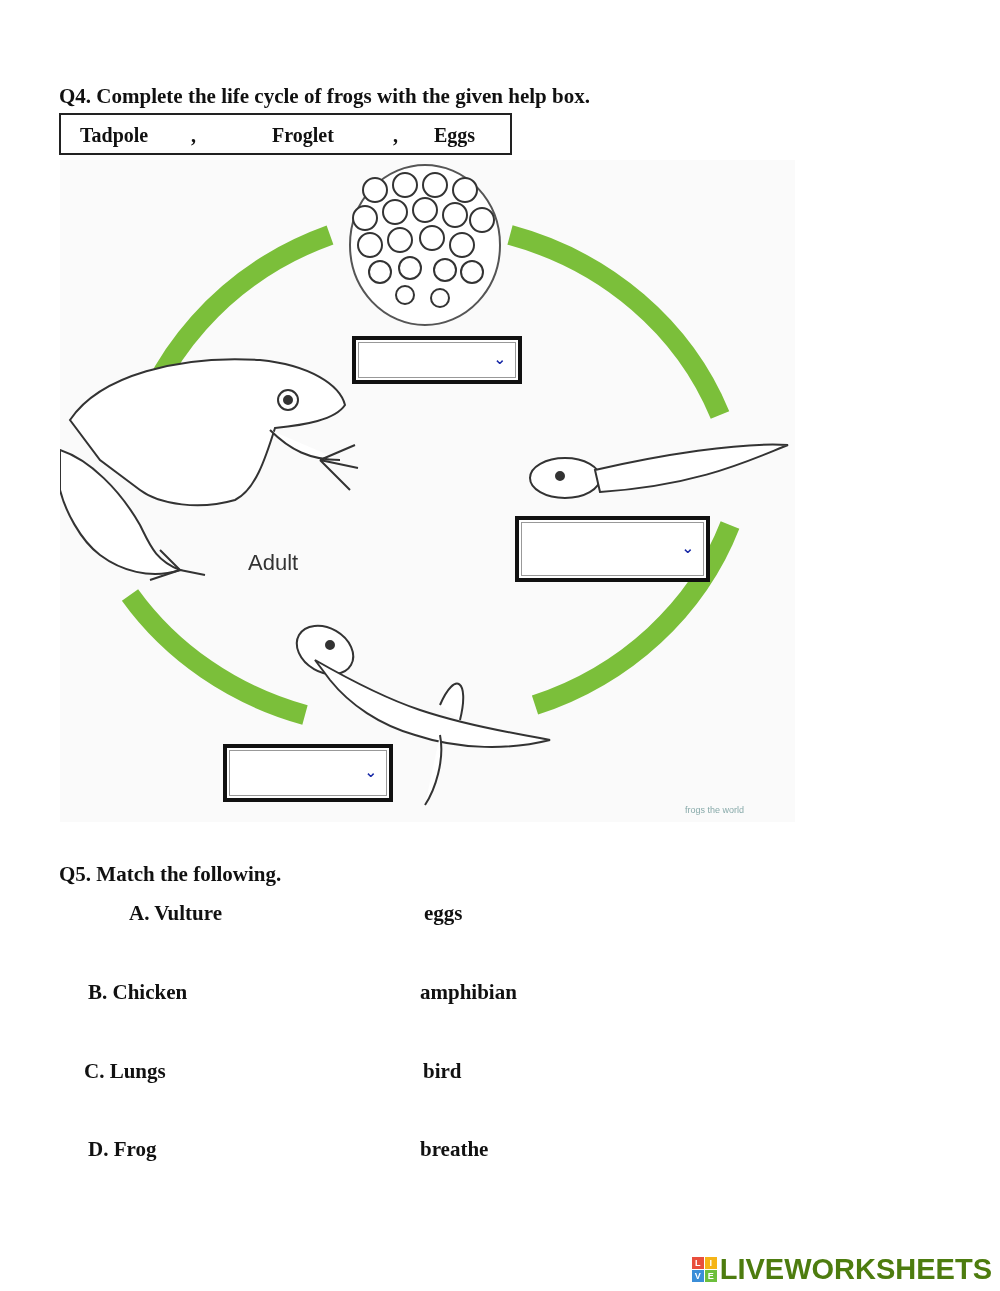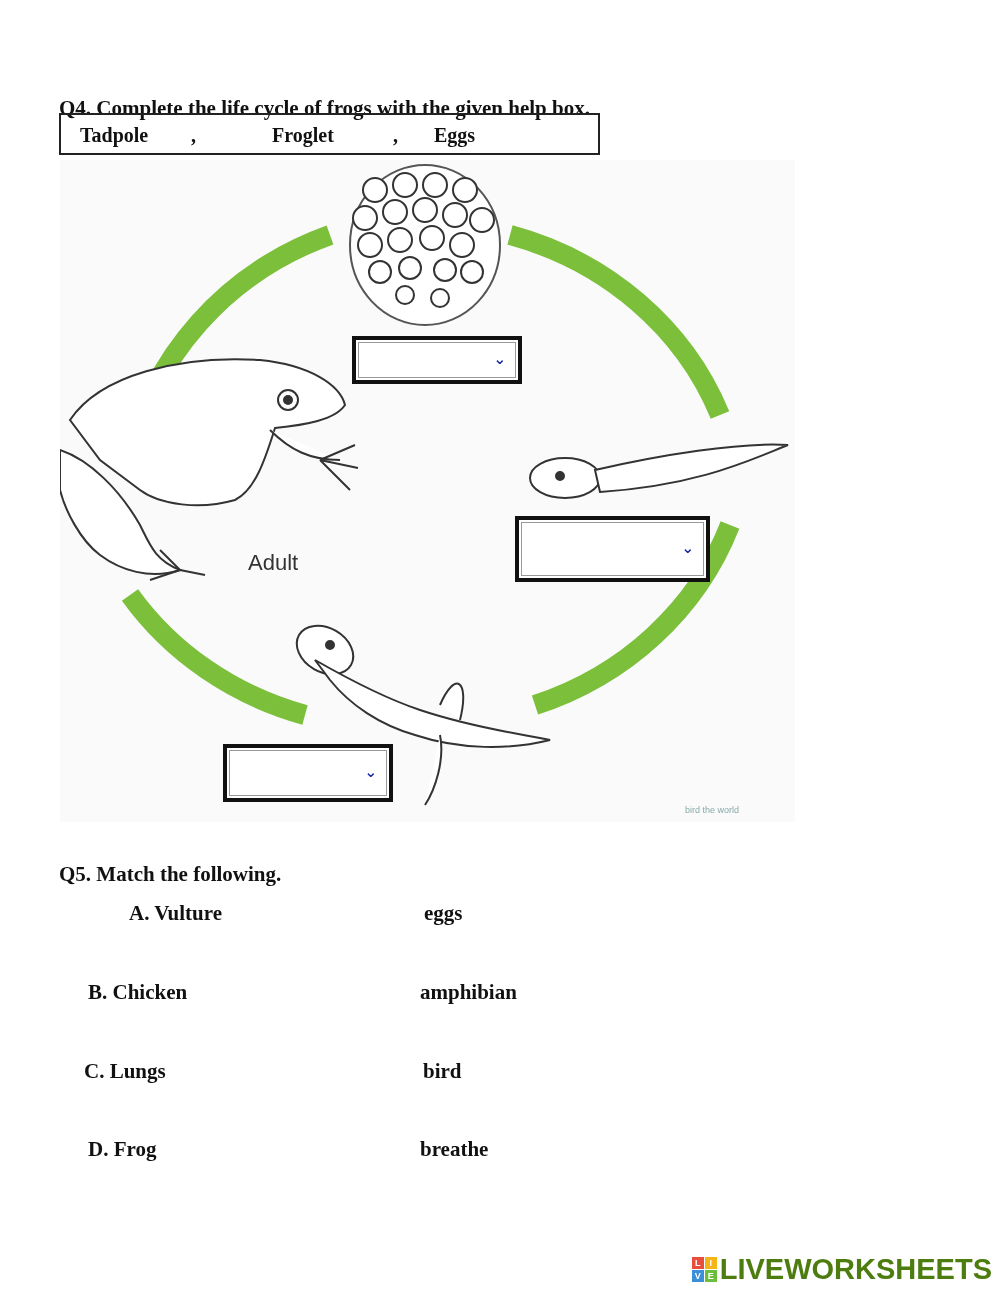--- a/index.html
+++ b/index.html
@@ -1,40 +1,40 @@
 <!DOCTYPE html>
 <html><head>
 <meta charset="utf-8">
 <style>
   html, body { margin:0; padding:0; background:#ffffff; }
   body { width:1000px; height:1291px; position:relative; overflow:hidden;
          font-family:"Liberation Serif", serif; color:#111; }
   .abs { position:absolute; }
   .q-title { font-weight:bold; font-size:21px; }
-  .helpbox { left:59px; top:113px; width:541px; height:42px; border:2px solid #222;
+  .helpbox { left:59px; top:113px; width:453px; height:42px; border:2px solid #222;
              box-sizing:border-box; font-weight:bold; font-size:20px; }
   .helpbox span { position:absolute; top:9px; }
   .diagram { left:60px; top:160px; width:735px; height:662px; background:#fafafa; }
   .dropdown { position:absolute; background:#fff; border:4px solid #111; box-sizing:border-box;
               box-shadow: inset 0 0 0 2px #fff, inset 0 0 0 3px #999; cursor:pointer; }
   .dropdown .chev { position:absolute; right:12px; top:50%; transform:translateY(-55%);
                     color:#1a2ba8; font-family:"DejaVu Sans", sans-serif; font-size:15px; font-weight:bold; }
   .match { font-weight:bold; font-size:21px; }
   .adult-label { font-family:"Liberation Sans", sans-serif; font-size:22px; color:#333; }
   .logo { right:8px; top:1253px; display:flex; align-items:center; }
   .logo-blocks { display:grid; grid-template-columns:12px 12px; grid-template-rows:12px 12px; gap:1px; margin-right:3px; }
   .logo-blocks div { font-family:"Liberation Sans", sans-serif; font-size:9px; font-weight:bold; color:#fff;
                      display:flex; align-items:center; justify-content:center; }
   .logo-text { font-family:"Liberation Sans", sans-serif; font-weight:bold; font-size:29px; color:#4d7c0f; letter-spacing:0px; }
   .watermark { font-family:"Liberation Sans", sans-serif; font-size:9px; color:#8aa; }
 </style>
 </head>
 <body>
 
-<div class="abs q-title" style="left:59px; top:84px;margin-top:12px;">Q4. Complete the life cycle of frogs with the given help box.</div>
+<div class="abs q-title" style="left:59px; top:84px;">Q4. Complete the life cycle of frogs with the given help box.</div>
 
 <div class="abs helpbox">
   <span style="left:19px;">Tadpole</span>
   <span style="left:130px;">,</span>
   <span style="left:211px;">Froglet</span>
   <span style="left:332px;">,</span>
   <span style="left:373px;">Eggs</span>
 </div>
 
 <div class="abs diagram">
@@ -103,21 +103,21 @@
   <div class="dropdown" style="left:455px; top:356px; width:195px; height:66px;">
     <span></span>
     <span class="chev">⌄</span>
   </div>
 
   <div class="dropdown" style="left:163px; top:584px; width:170px; height:58px;">
     <span></span>
     <span class="chev">⌄</span>
   </div>
 
-  <div class="abs watermark" style="left:625px; top:645px;">bird the world</div>
+  <div class="abs watermark" style="left:625px; top:645px;">frogs the world</div>
 </div>
 
 <div class="abs q-title" style="left:59px; top:862px;">Q5. Match the following.</div>
 
 <div class="abs match" style="left:88px; top:901px;margin-left:41px;">A. Vulture</div>
 <div class="abs match" style="left:88px; top:980px;">B. Chicken</div>
 <div class="abs match" style="left:84px; top:1059px;">C. Lungs</div>
 <div class="abs match" style="left:88px; top:1137px;">D. Frog</div>
 
 <div class="abs match" style="left:424px; top:901px;">eggs</div>

